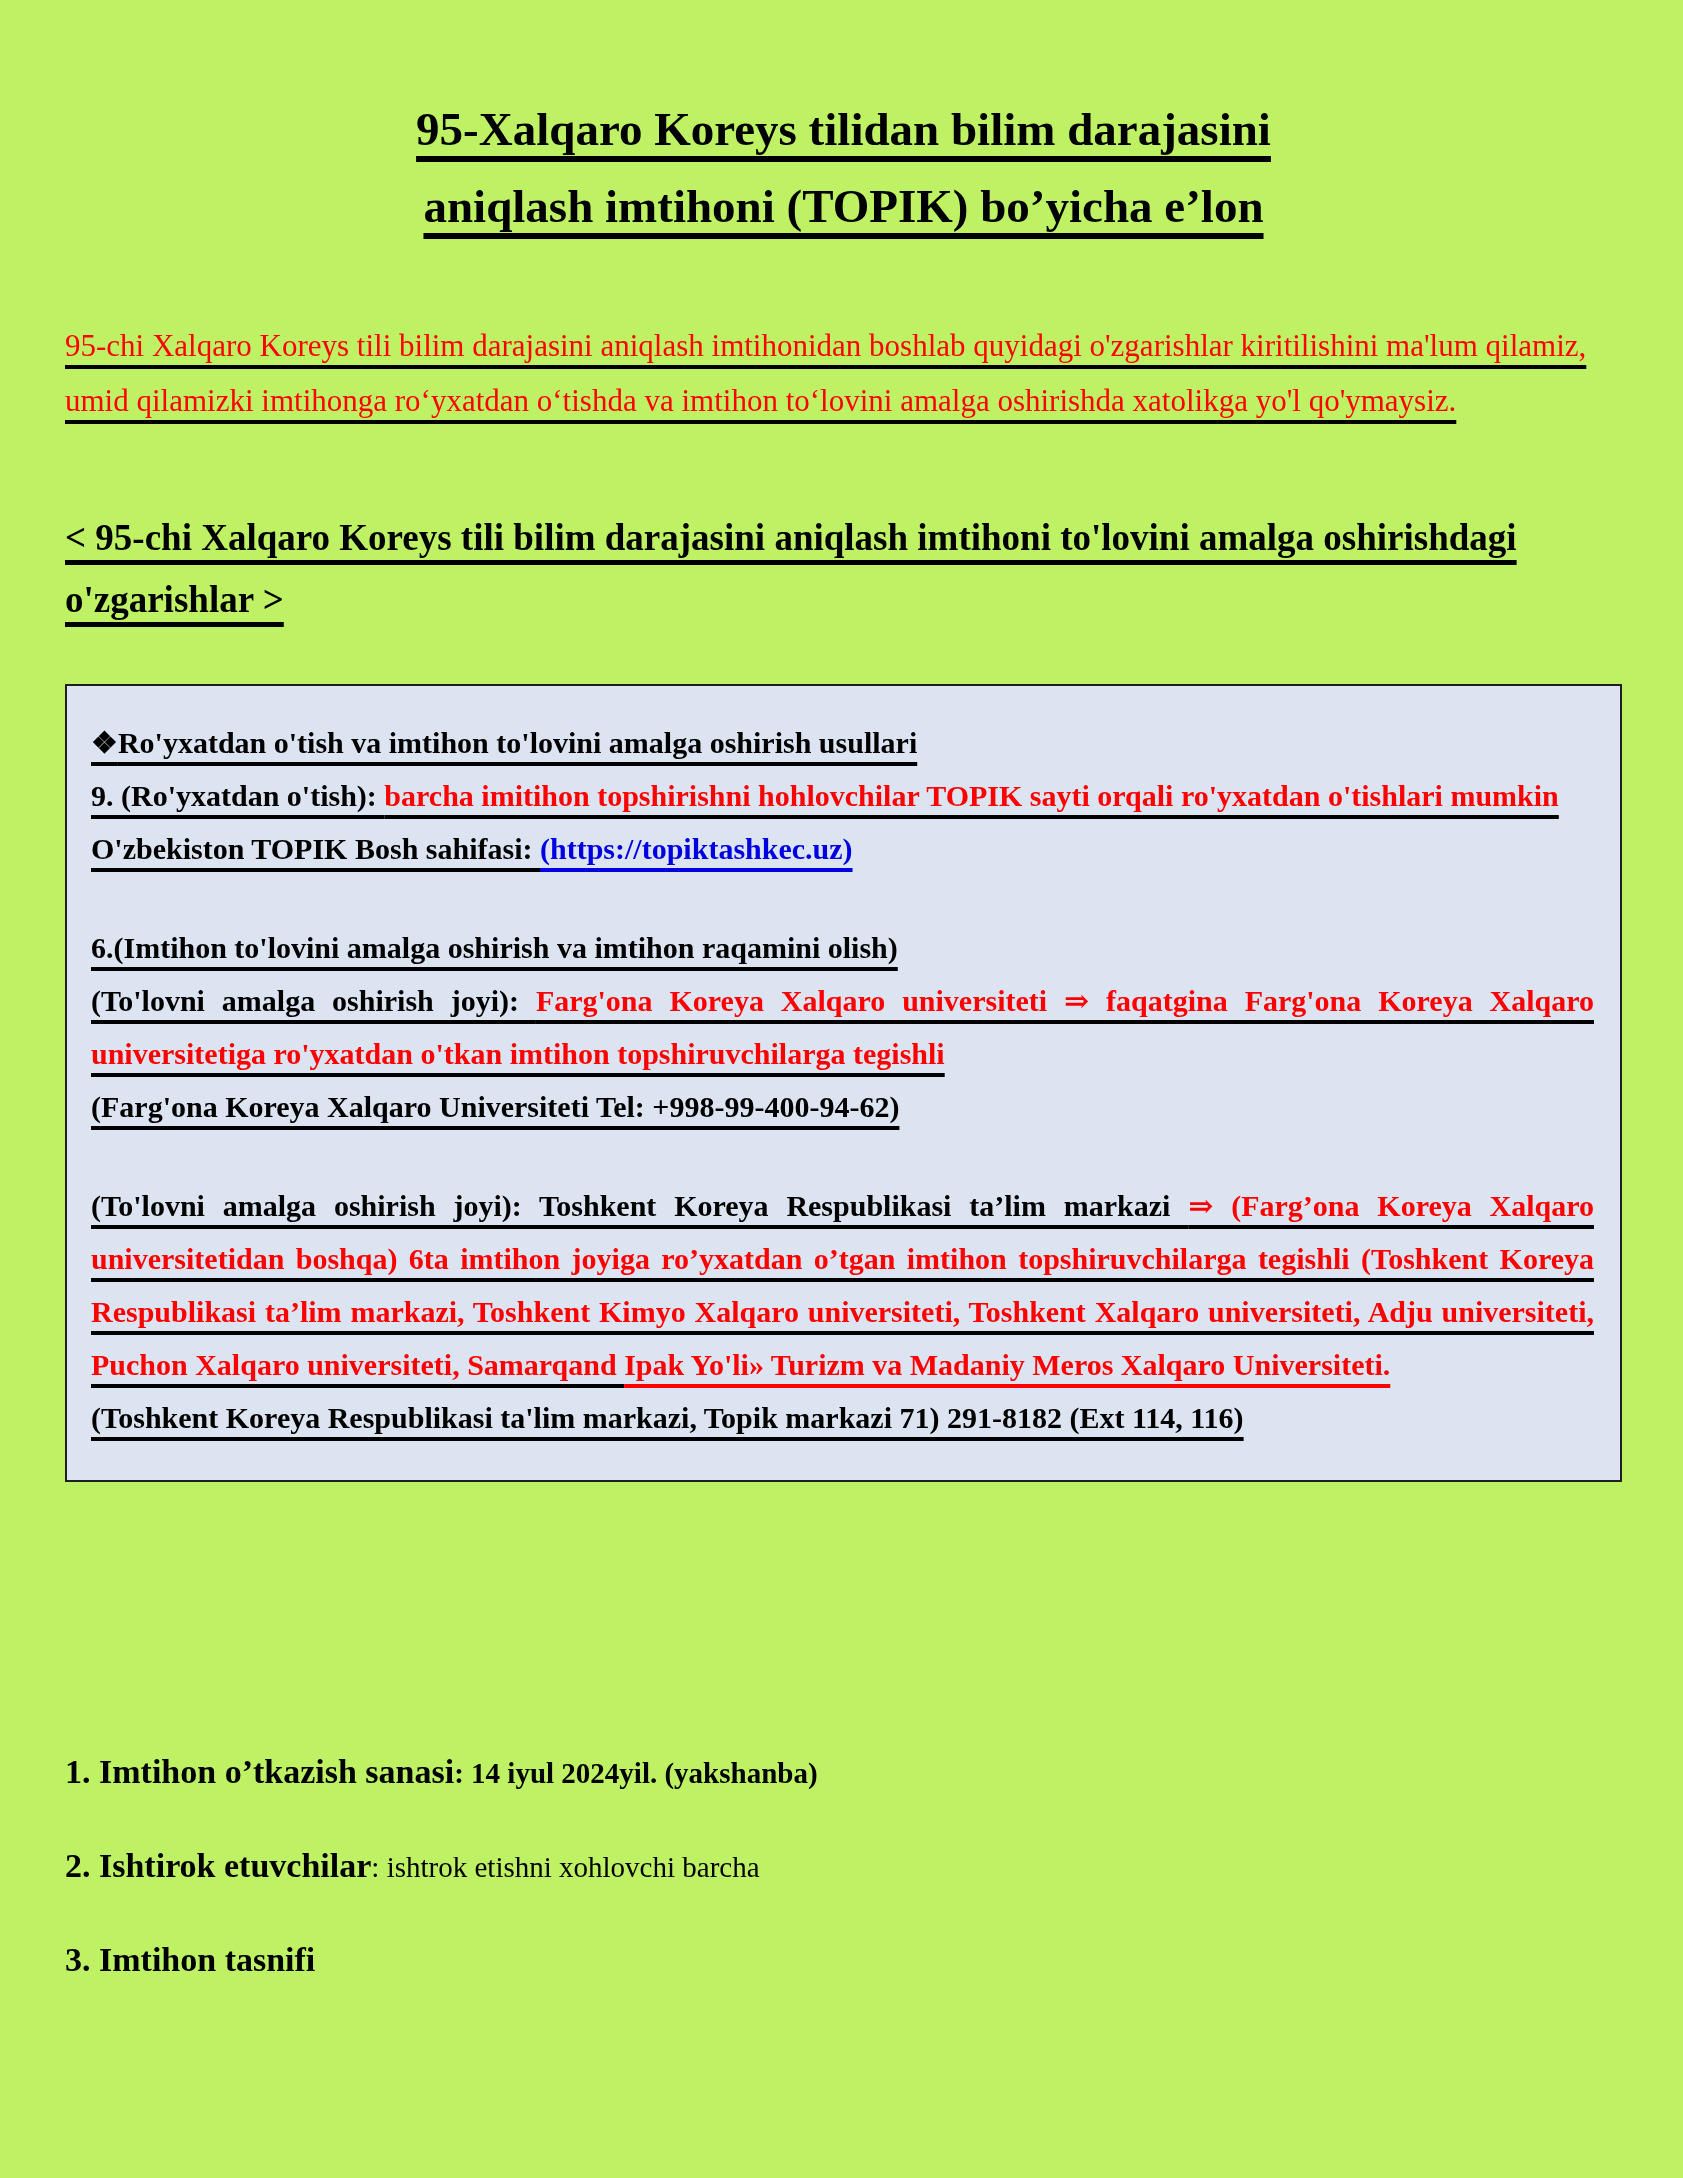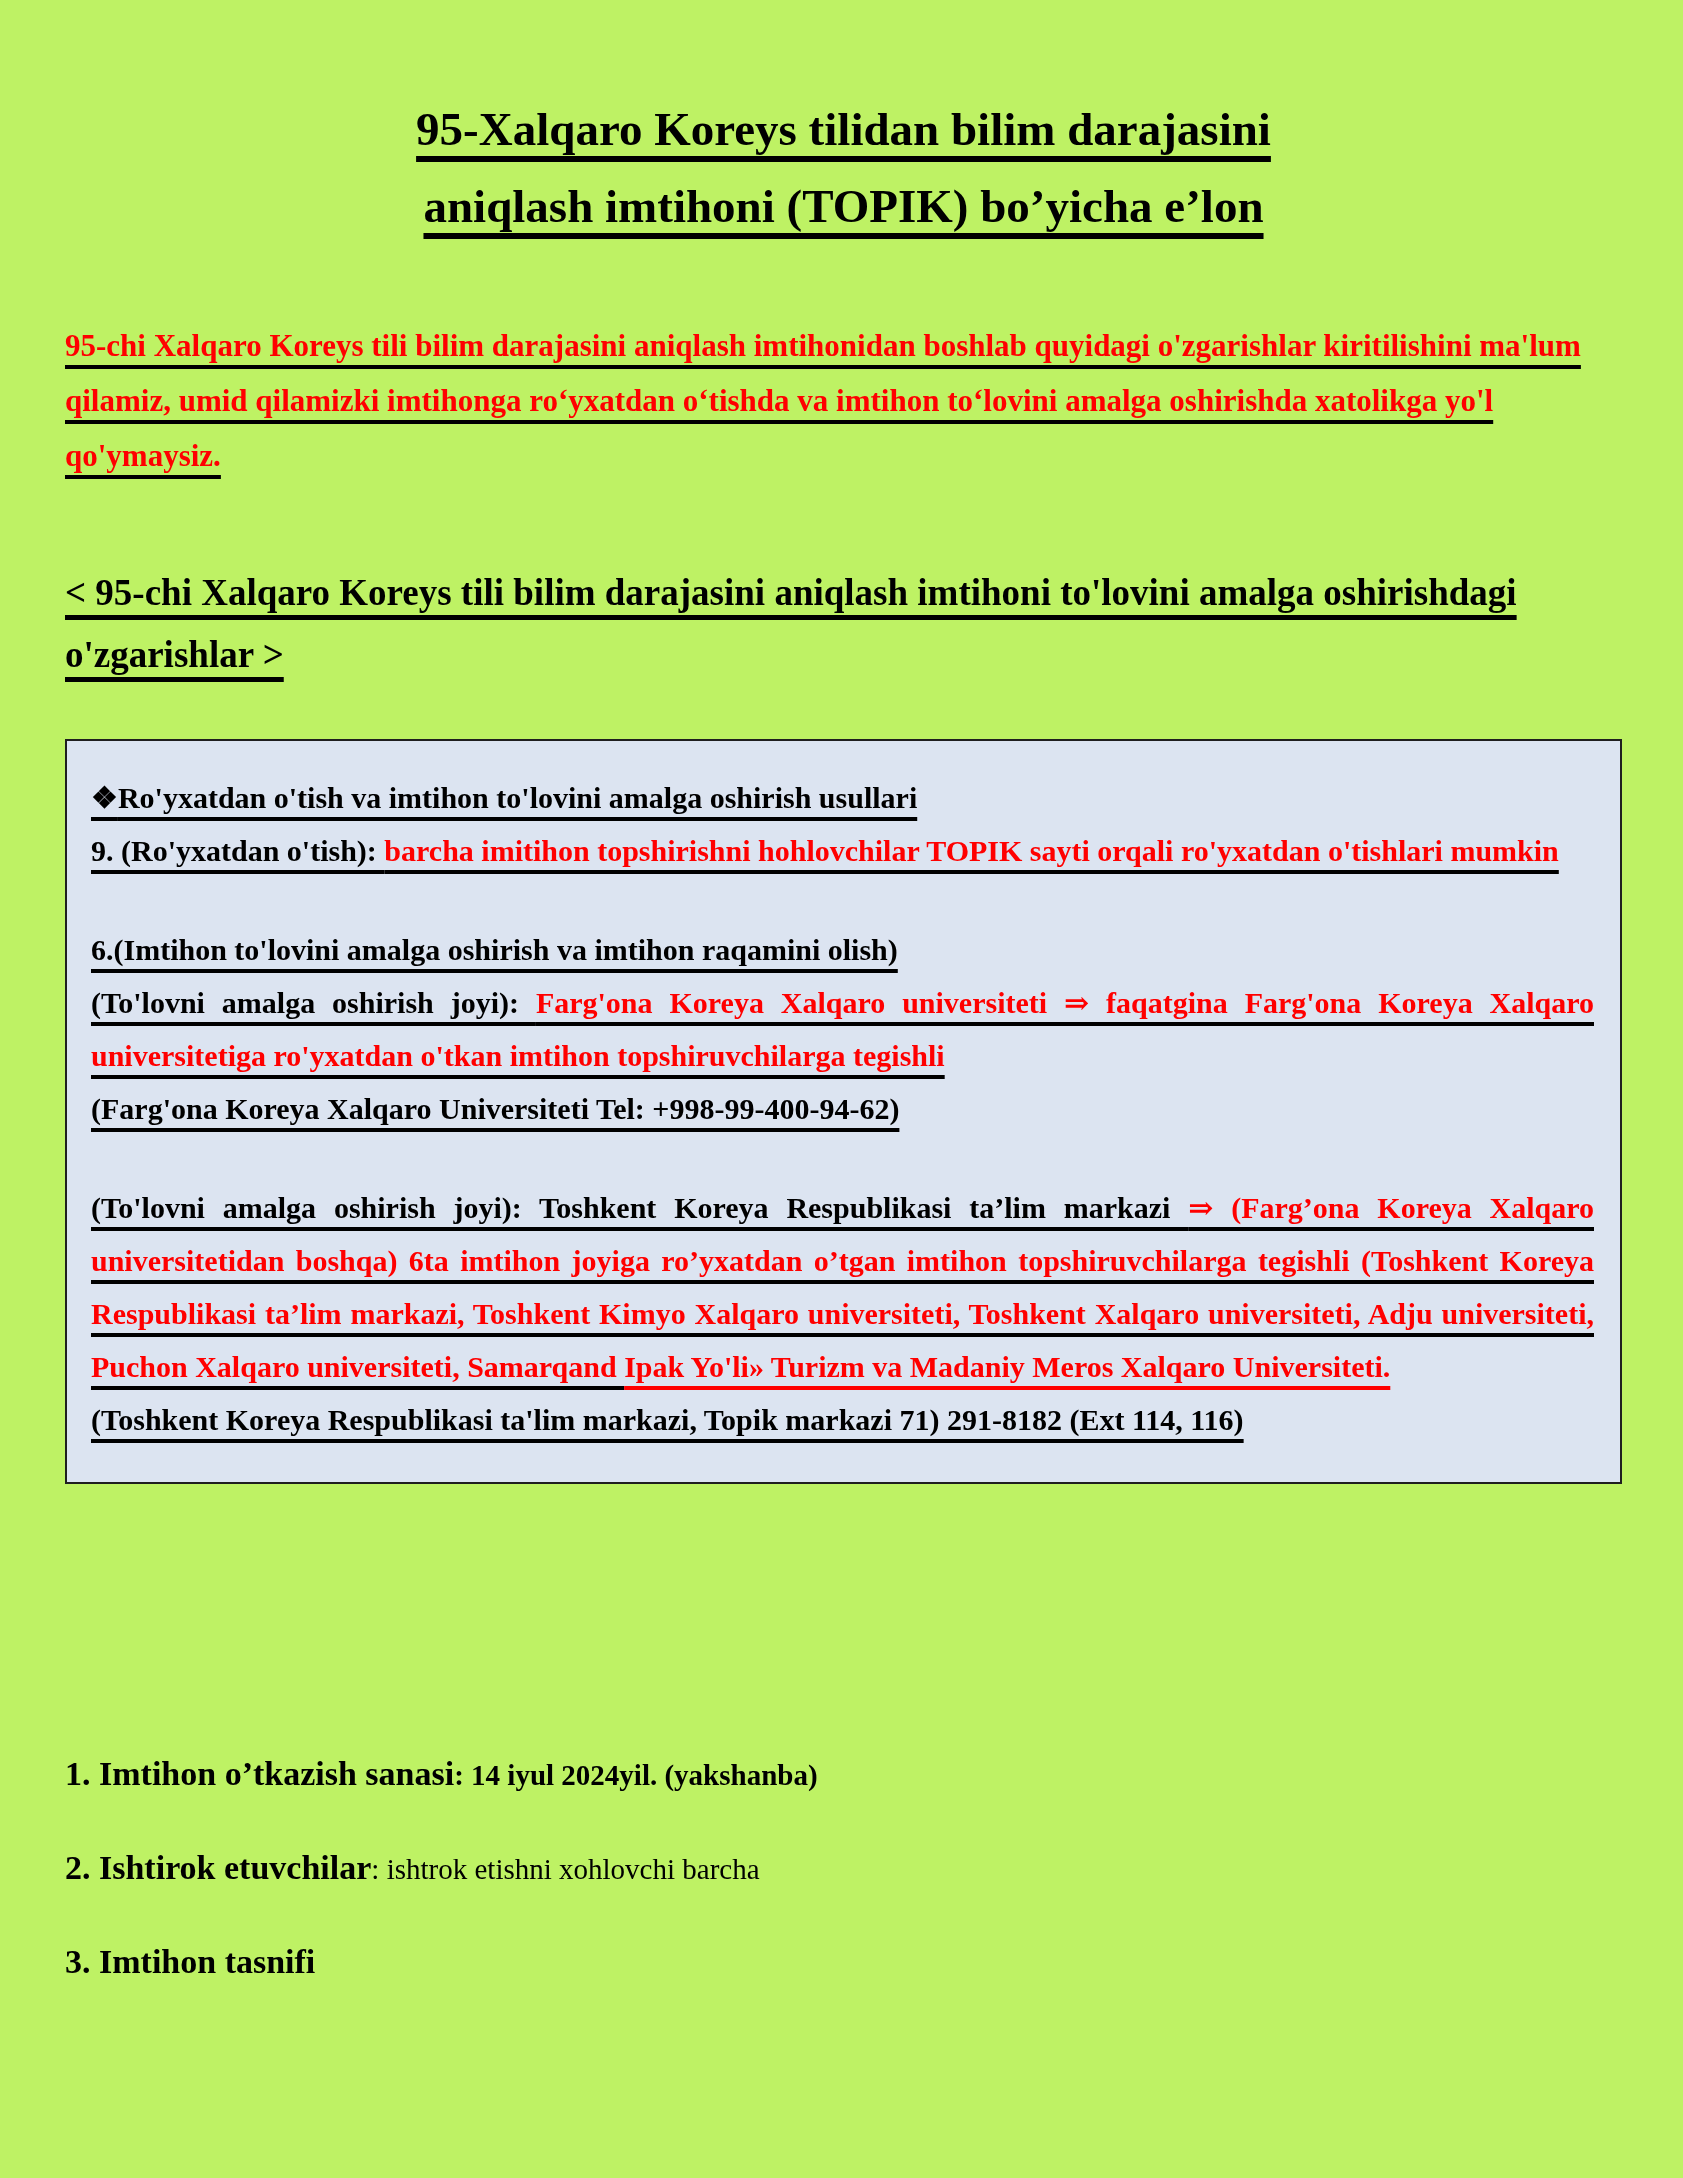--- a/index.html
+++ b/index.html
@@ -50,21 +50,21 @@
   }
   .title .ub {
     text-decoration-thickness: 6px;
     text-underline-offset: 11px;
   }
 
   
   .intro {
     margin: 73px 0 0 0;
     font-size: 31px;
-    font-weight: bold;
+    font-weight: normal;
     color: var(--red, #ff0000);
     line-height: 55px;
     max-width: 1525px;
   }
 
   
   .section-heading {
     margin: 79px 0 0 0;
     font-size: 37px;
     font-weight: bold;
@@ -118,20 +118,23 @@
   <div class="info-box">
 
     <p class="bp">
       <span class="ub">❖</span><span class="ub">Ro'yxatdan o'tish va imtihon to'lovini amalga oshirish usullari</span>
     </p>
 
     <p class="bp jt">
       <span class="ub">9. (Ro'yxatdan o'tish): </span><span class="red ub">barcha imitihon topshirishni hohlovchilar TOPIK sayti orqali ro'yxatdan o'tishlari mumkin</span>
     </p>
 
+    <p class="bp">
+      <span class="ub">O'zbekiston TOPIK Bosh sahifasi: </span><a class="ul">(https://topiktashkec.uz)</a>
+    </p>
 
     <p class="bp spaced">
       <span class="ub">6.(Imtihon to'lovini amalga oshirish va imtihon raqamini olish)</span>
     </p>
 
     <p class="bp jt">
       <span class="ub">(To'lovni amalga oshirish joyi): </span><span class="red ub">Farg'ona Koreya Xalqaro universiteti  ⇒  faqatgina Farg'ona Koreya Xalqaro universitetiga ro'yxatdan o'tkan imtihon topshiruvchilarga tegishli</span>
     </p>
 
     <p class="bp">

